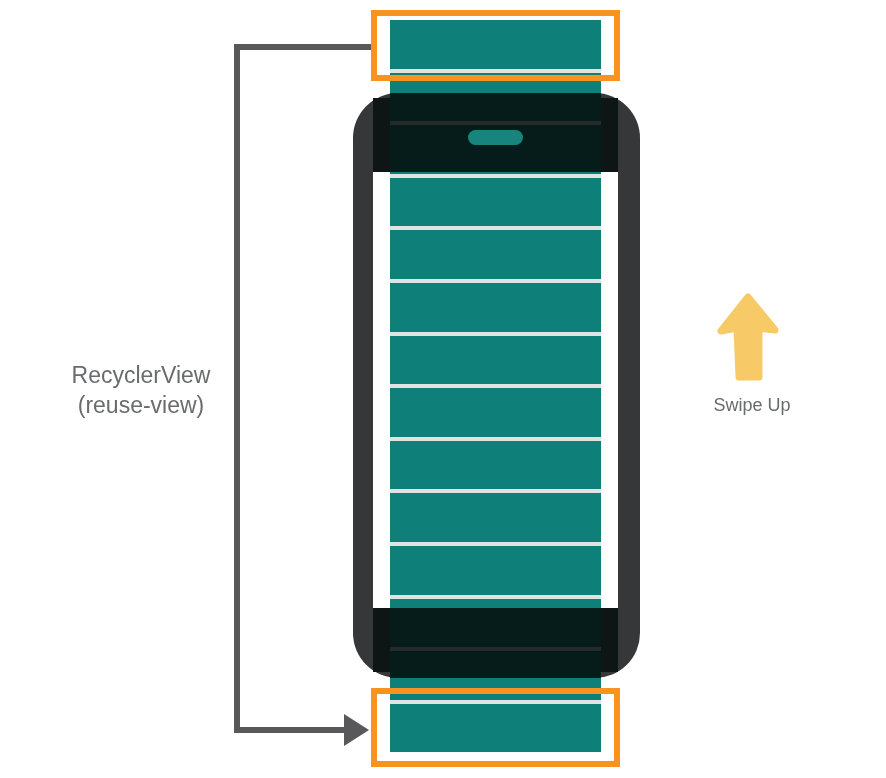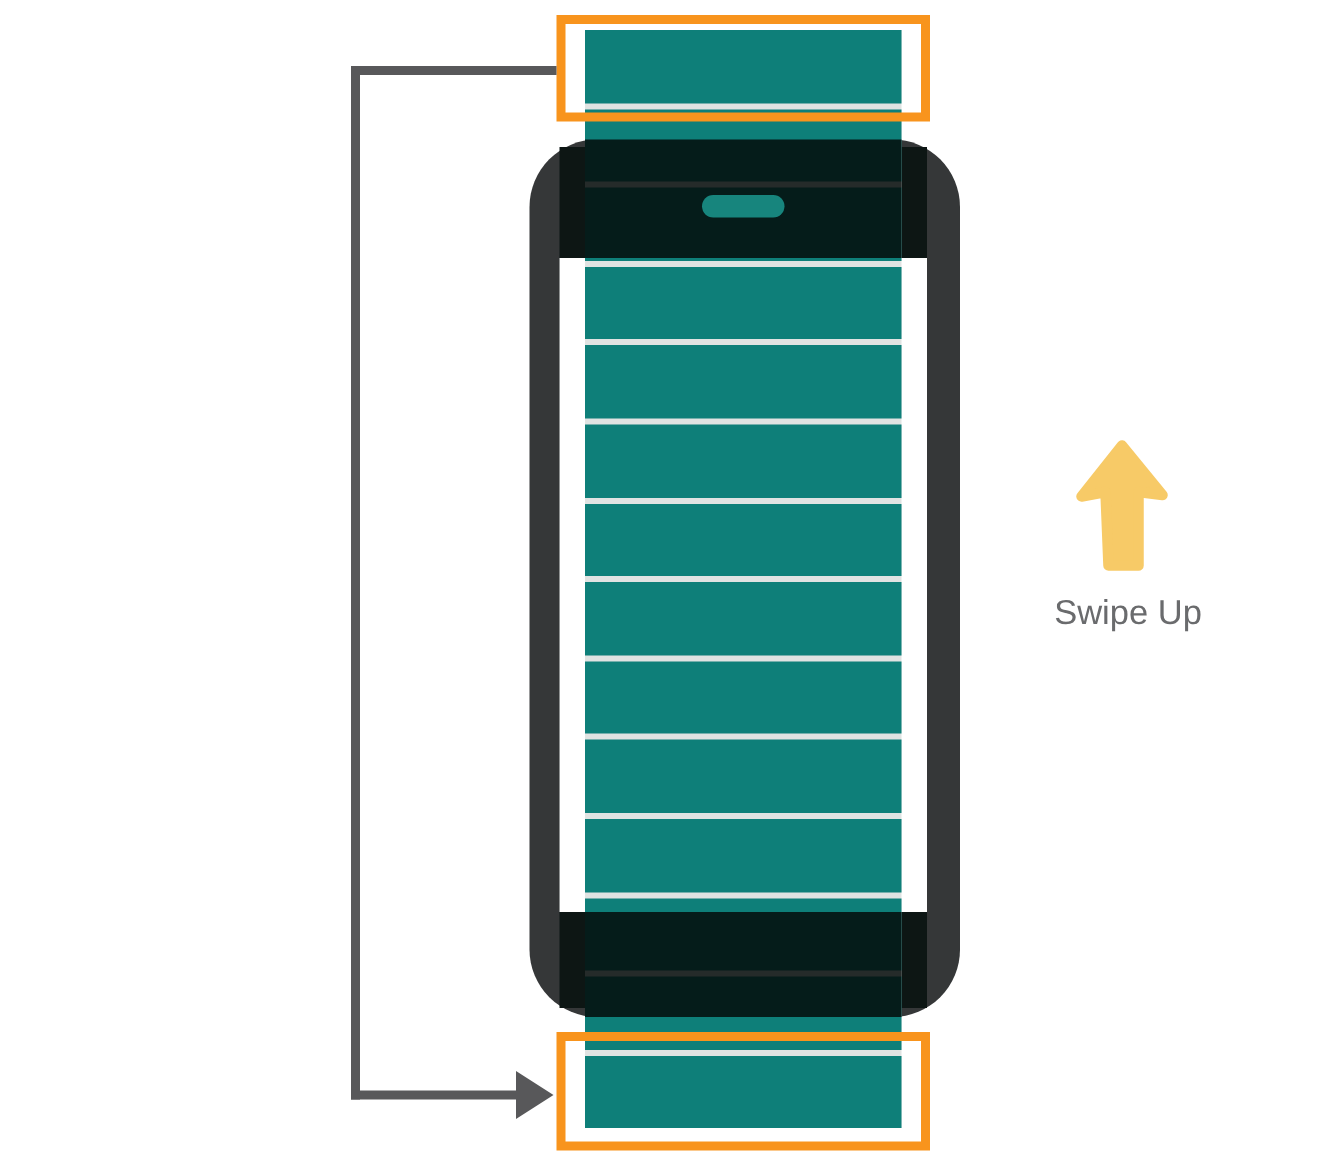--- a/index.html
+++ b/index.html
@@ -111,21 +111,21 @@
     text-align: center;
     font-size: 23px;
     line-height: 30px;
     color: var(--label-gray);
   }
   .swipe-label {
     position: absolute;
     left: 652px; top: 395px;
     width: 200px;
     text-align: center;
-    font-size: 23px;
+    font-size: 18px;
     color: var(--label-gray);
   }
   .swipe-arrow {
     position: absolute;
     left: 712px; top: 290px;
     width: 72px; height: 96px;
   }
 </style>
 </head>
 <body>
@@ -160,20 +160,22 @@
 
   <div class="highlight-box top"></div>
   <div class="highlight-box bottom"></div>
 
   <div class="conn h-top"></div>
   <div class="conn v"></div>
   <div class="conn h-bottom"></div>
   <div class="conn-arrowhead"></div>
 
   <div class="left-label">
+    <div>RecyclerView</div>
+    <div>(reuse-view)</div>
   </div>
 
   <svg class="swipe-arrow" viewBox="0 0 72 96">
     <path d="M 36 7
              L 9 41
              L 25 38
              L 27 87
              L 47 87
              L 47 38
              L 63 40

